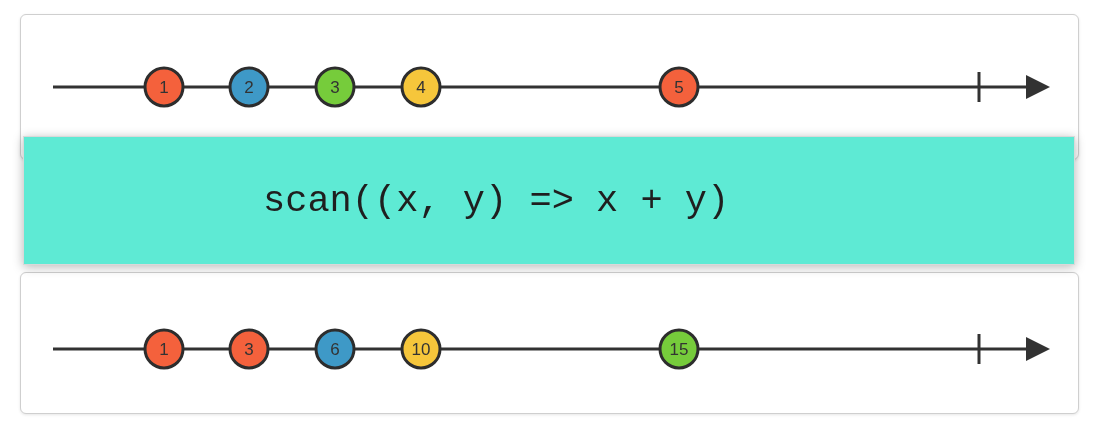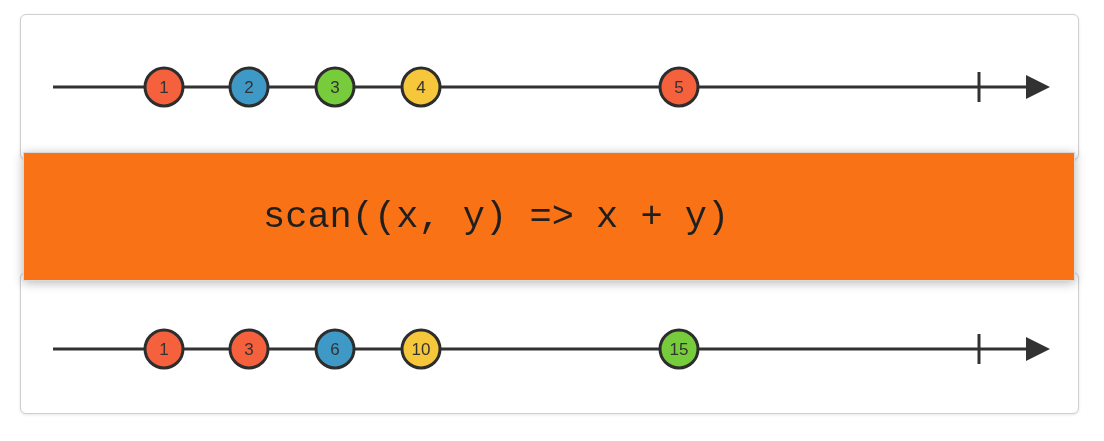--- a/index.html
+++ b/index.html
@@ -16,23 +16,23 @@
     border: 1px solid #cfcfcf;
     border-radius: 6px;
     box-shadow: 0 1px 3px rgba(0,0,0,0.10);
     box-sizing: border-box;
   }
   #top-panel    { left: 20px; top: 14px;  width: 1059px; height: 146px; z-index: 1; }
   #bottom-panel { left: 20px; top: 272px; width: 1059px; height: 142px; z-index: 1; }
   .panel svg { position: absolute; left: 0; top: 0; display: block; }
   .operator-box {
     position: absolute;
-    left: 23px; top: 152px;
+    left: 23px; top: 136px;
     width: 1052px; height: 129px;
-    background: #f97316;
+    background: #5eead4;
     border: 1px solid #d9d9d9;
     box-shadow: 0 2px 10px rgba(0,0,0,0.28);
     z-index: 3;
     display: flex;
     align-items: center;
     box-sizing: border-box;
   }
   .operator-label {
     font-family: "Liberation Mono", monospace;
     font-size: 37px;

